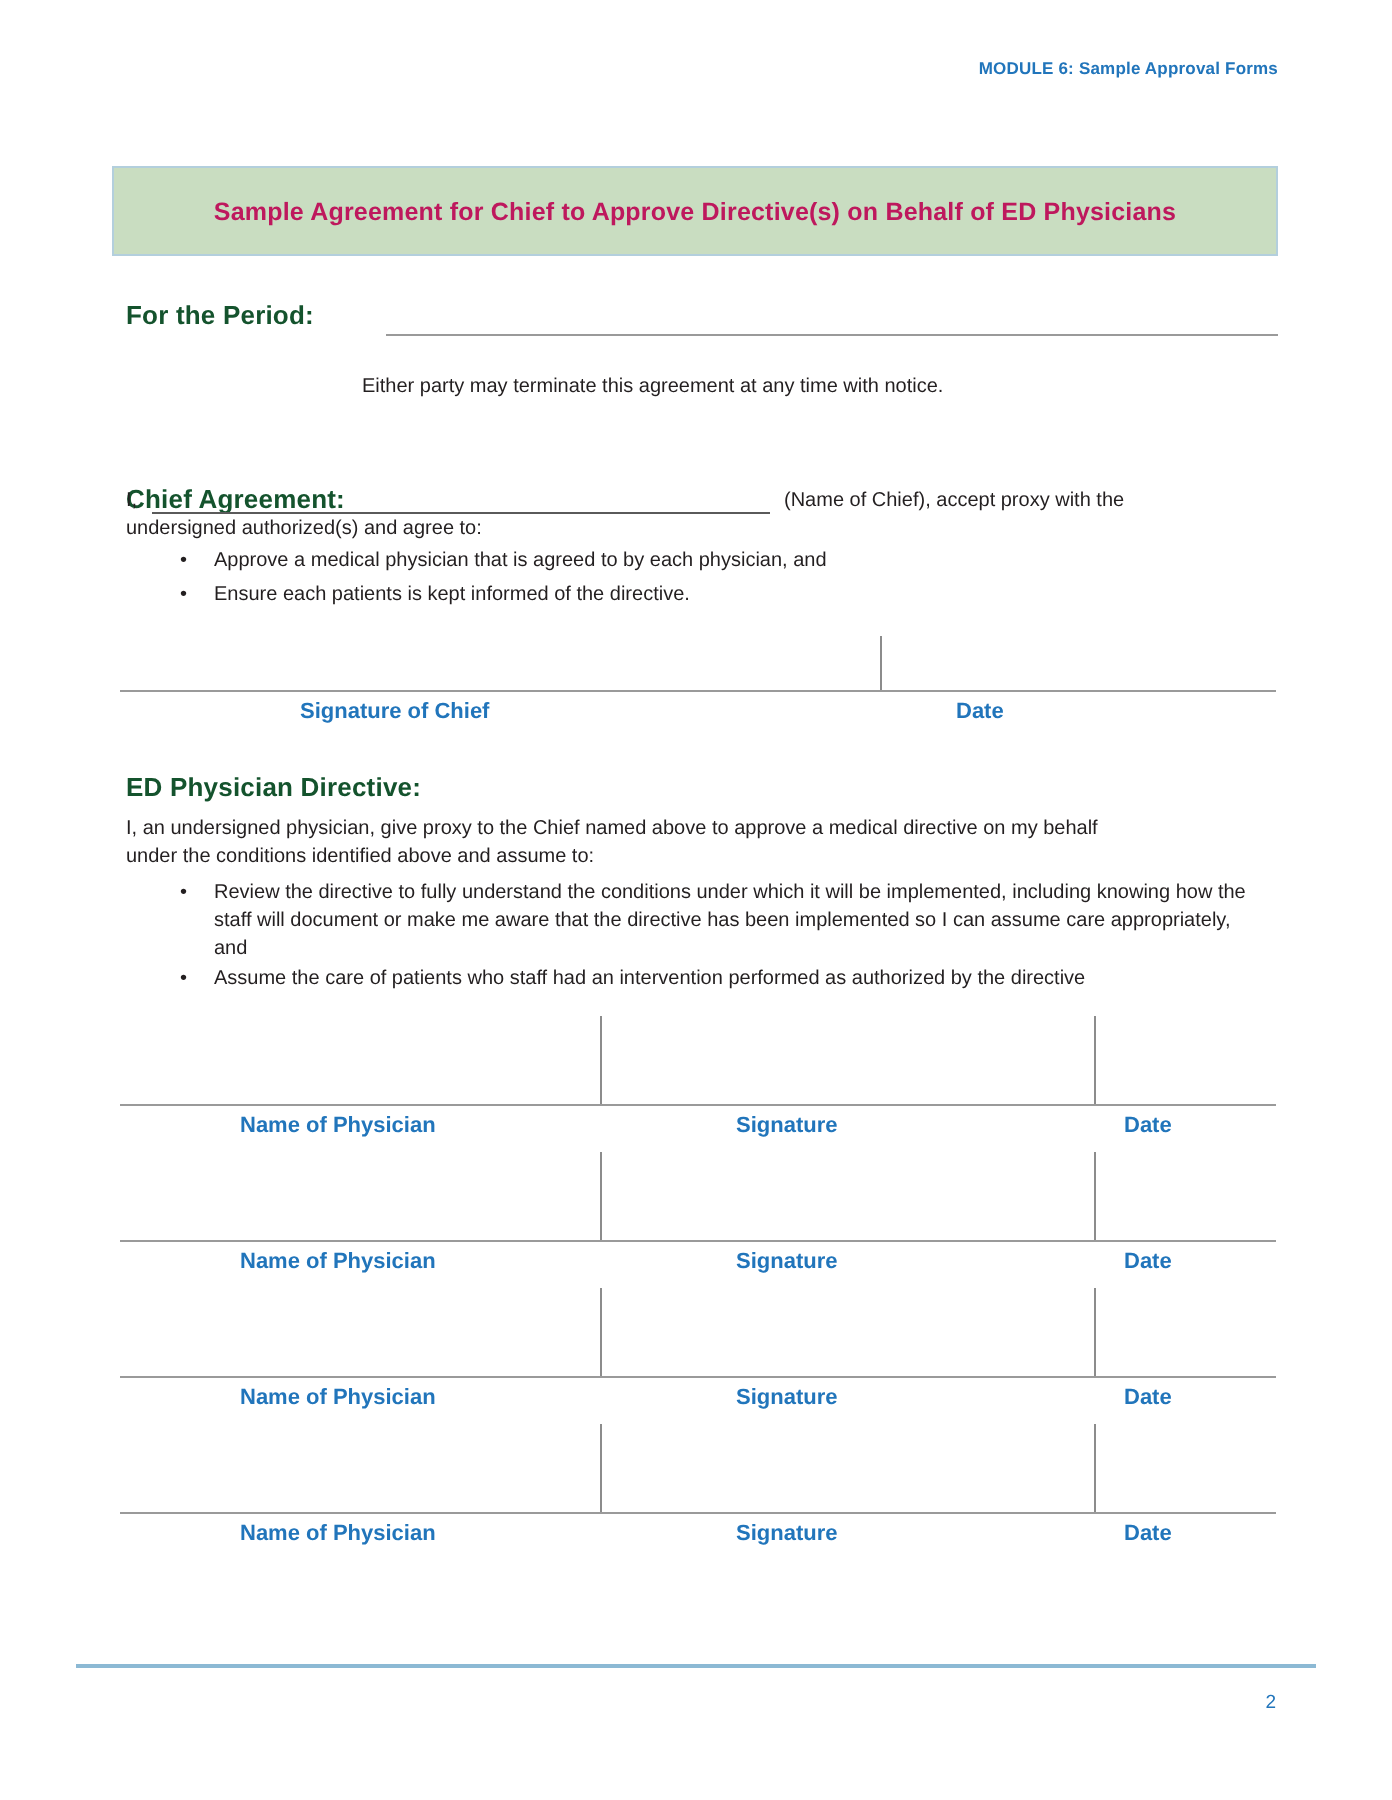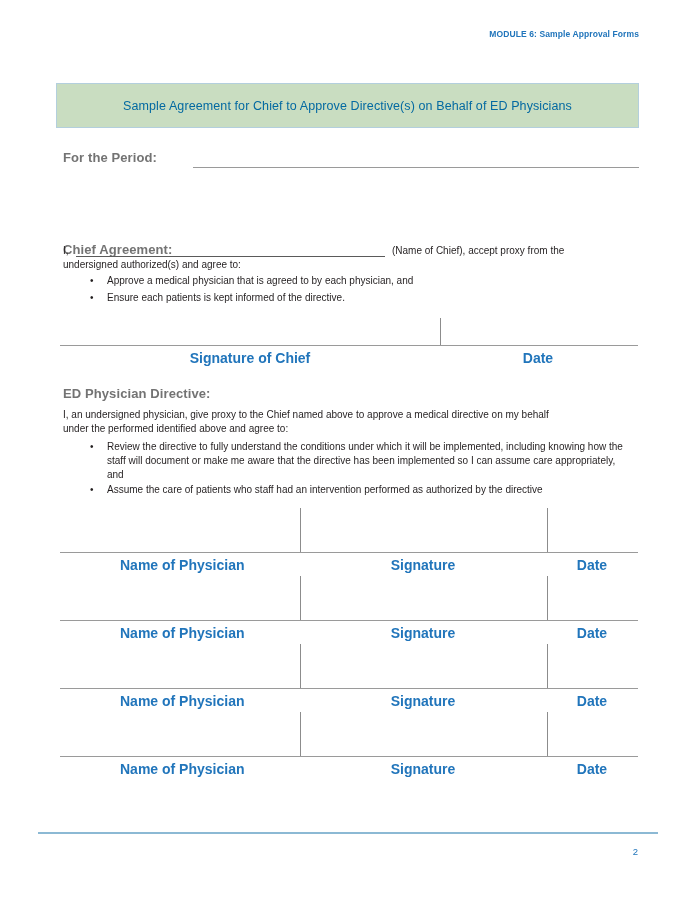--- a/index.html
+++ b/index.html
@@ -44,33 +44,33 @@
     height: 45px;
     box-sizing: border-box;
     background: #c9ddc1;
     border: 1px solid #b3cfdd;
     display: flex;
     align-items: center;
     justify-content: center;
   }
   .title-banner .title-text {
     font-size: 12.5px;
-    font-weight: normal;
-    color: #0369a1;
+    font-weight: bold;
+    color: #be185d;
     letter-spacing: .1px;
     text-align: center;
   }
 
   
   .section-heading {
     position: absolute;
     left: 63px;
     font-size: 13px;
     font-weight: bold;
-    color: #737373;
+    color: #14532d;
     letter-spacing: .1px;
     white-space: nowrap;
   }
 
   
   .body-text {
     position: absolute;
     font-size: 10px;
     line-height: 14px;
     color: #231f20;
@@ -113,24 +113,23 @@
     font-size: 10px;
     line-height: 14px;
   }
   .bullet-row .btext {
     flex: 1 1 auto;
   }
 
   
   .sig-label {
     position: absolute;
-    font-size: 14px;
+    font-size: 11px;
     font-weight: bold;
     color: #2175bb;
-    text-align: center;
     white-space: nowrap;
   }
 
   
   .footer-rule {
     position: absolute;
     left: 38px;
     top: 832px;
     width: 620px;
     height: 0;
@@ -152,28 +151,29 @@
   <div class="doc-header">MODULE 6: Sample Approval Forms</div>
 
   <div class="title-banner">
     <div class="title-text">Sample Agreement for Chief to Approve Directive(s) on Behalf of ED Physicians</div>
   </div>
 
   <div class="section-heading" style="top:150px;">For the Period:</div>
 
   <div class="hrule" style="left:193px; top:167px; width:446px;"></div>
 
+  <div class="body-text" style="left:181px; top:187px;">Either party may terminate this agreement at any time with notice.</div>
 
   <div class="section-heading" style="top:222px;margin-top:20px;">Chief Agreement:</div>
 
   <div class="body-text" style="left:63px; top:244px;">I,</div>
 
   <div class="inline-blank" style="left:76px; top:256px; width:309px;"></div>
 
-  <div class="body-text" style="left:392px; top:244px;">(Name of Chief), accept proxy from the</div>
+  <div class="body-text" style="left:392px; top:244px;">(Name of Chief), accept proxy with the</div>
 
   <div class="body-text" style="left:63px; top:258px;">undersigned authorized(s) and agree to:</div>
 
   <div class="bullet-row" style="left:85px; top:274px; width:540px;">
     <span class="dot">•</span>
     <span class="btext">Approve a medical physician that is agreed to by each physician, and</span>
   </div>
 
   <div class="bullet-row" style="left:85px; top:291px; width:540px;">
     <span class="dot">•</span>
@@ -182,21 +182,21 @@
 
   <div class="vrule" style="left:440px; top:318px; height:27px;"></div>
   <div class="hrule" style="left:60px; top:345px; width:578px;"></div>
 
   <div class="sig-label" style="left:150px; top:350px; width:200px;">Signature of Chief</div>
   <div class="sig-label" style="left:478px; top:350px; width:120px;">Date</div>
 
   <div class="section-heading" style="top:386px;">ED Physician Directive:</div>
 
   <div class="body-text" style="left:63px; top:408px; width:570px;">I, an undersigned physician, give proxy to the Chief named above to approve a medical directive on my behalf</div>
-  <div class="body-text" style="left:63px; top:422px; width:570px;">under the performed identified above and agree to:</div>
+  <div class="body-text" style="left:63px; top:422px; width:570px;">under the conditions identified above and assume to:</div>
 
   <div class="bullet-row" style="left:85px; top:440px; width:538px;">
     <span class="dot">•</span>
     <span class="btext">Review the directive to fully understand the conditions under which it will be implemented, including knowing how the staff will document or make me aware that the directive has been implemented so I can assume care appropriately, and</span>
   </div>
 
   <div class="bullet-row" style="left:85px; top:483px; width:538px;">
     <span class="dot">•</span>
     <span class="btext">Assume the care of patients who staff had an intervention performed as authorized by the directive</span>
   </div>

